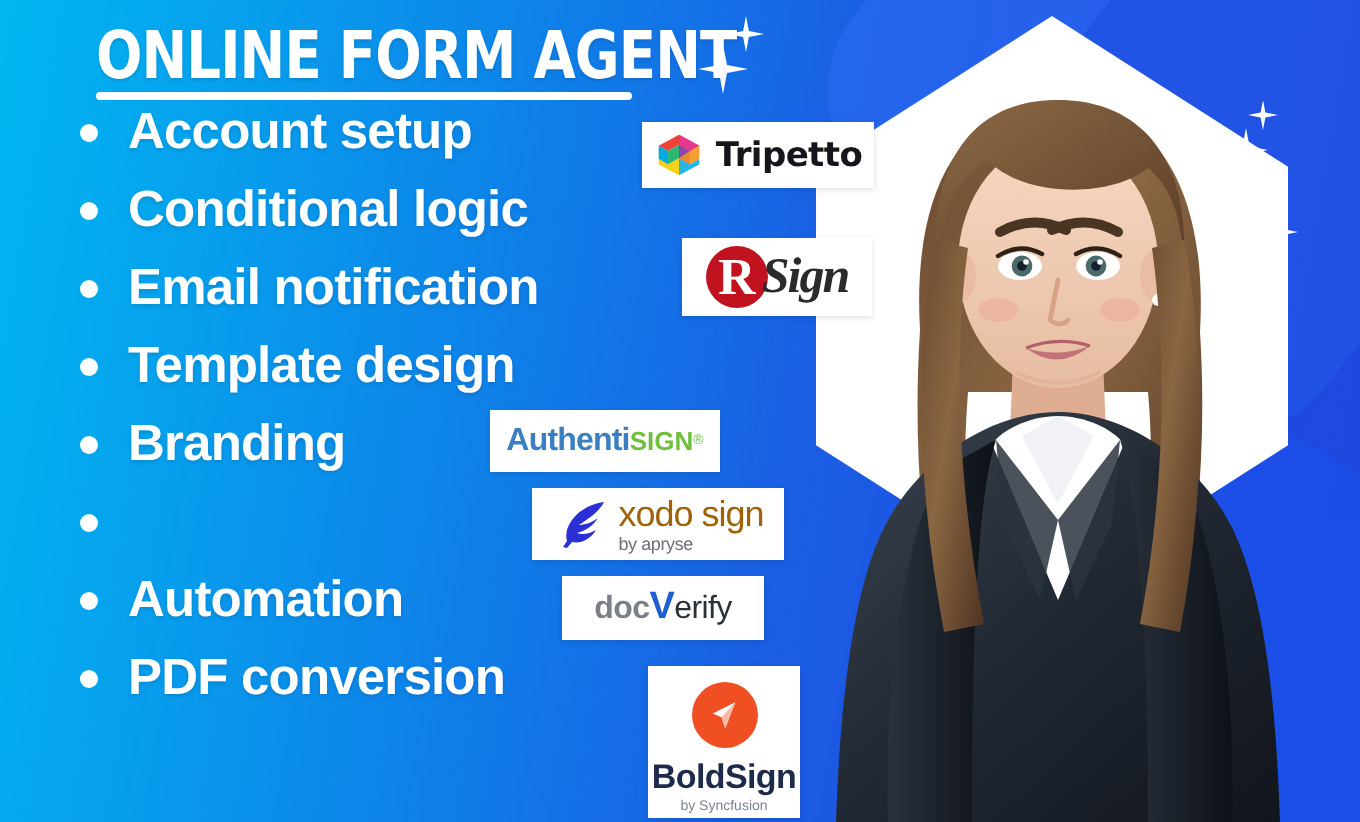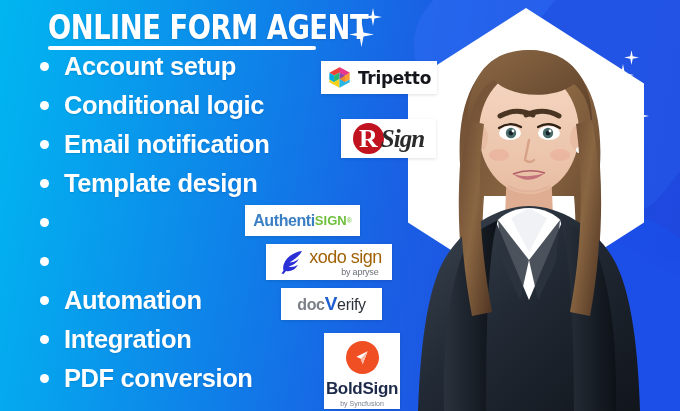--- a/index.html
+++ b/index.html
@@ -121,21 +121,21 @@
   
   #logo-authenti{left:245px;top:205px;width:115px;height:31px;}
   .auth-a{font-size:16px;font-weight:bold;color:#3a7fc4;letter-spacing:-0.4px;}
   .auth-s{font-size:13px;font-weight:bold;color:#6fbf3f;letter-spacing:0px;}
   .auth-tm{font-size:7px;color:#6fbf3f;vertical-align:super;}
   
   #logo-xodo{left:266px;top:244px;width:122px;height:36px;gap:5px;padding-left:4px;}
   .xodo-feather{width:24px;height:26px;flex:0 0 auto;}
   .xodo-text-wrap{display:flex;flex-direction:column;line-height:1;}
   .xodo-main{font-size:18px;color:#a16207;letter-spacing:-0.5px;}
-  .xodo-sub{font-size:9px;color:#6b6f77;margin-top:2px;letter-spacing:-0.2px;margin-left:32px;}
+  .xodo-sub{font-size:9px;color:#6b6f77;margin-top:2px;letter-spacing:-0.2px;}
   
   #logo-docverify{left:281px;top:288px;width:101px;height:32px;}
   .dv{font-size:16px;letter-spacing:-0.3px;}
   .dv .doc{color:#7b8088;font-weight:bold;}
   .dv .vee{color:#1f5fd0;font-weight:bold;font-size:19px;}
   .dv .erify{color:#2c3038;font-weight:normal;}
   
   #logo-boldsign{left:324px;top:333px;width:76px;height:76px;flex-direction:column;gap:0;}
   .bs-mark{
     width:33px;height:33px;border-radius:50%;background:#f04e23;
@@ -266,31 +266,28 @@
       <li>
           <span class="bullet"></span>
           <span>Email notification</span>
         </li>
       <li>
           <span class="bullet"></span>
           <span>Template design</span>
         </li>
       <li>
           <span class="bullet"></span>
+          <span>Branding</span>
         </li>
       <li>
           <span class="bullet"></span>
         </li>
       <li>
           <span class="bullet"></span>
           <span>Automation</span>
-        </li>
-      <li>
-          <span class="bullet"></span>
-          <span>Integration</span>
         </li>
       <li>
           <span class="bullet"></span>
           <span>PDF conversion</span>
         </li>
     </ul>
   </div>
 
   <div class="logo-card" id="logo-tripetto">
     <svg class="tripetto-mark" viewBox="0 0 64 64">

